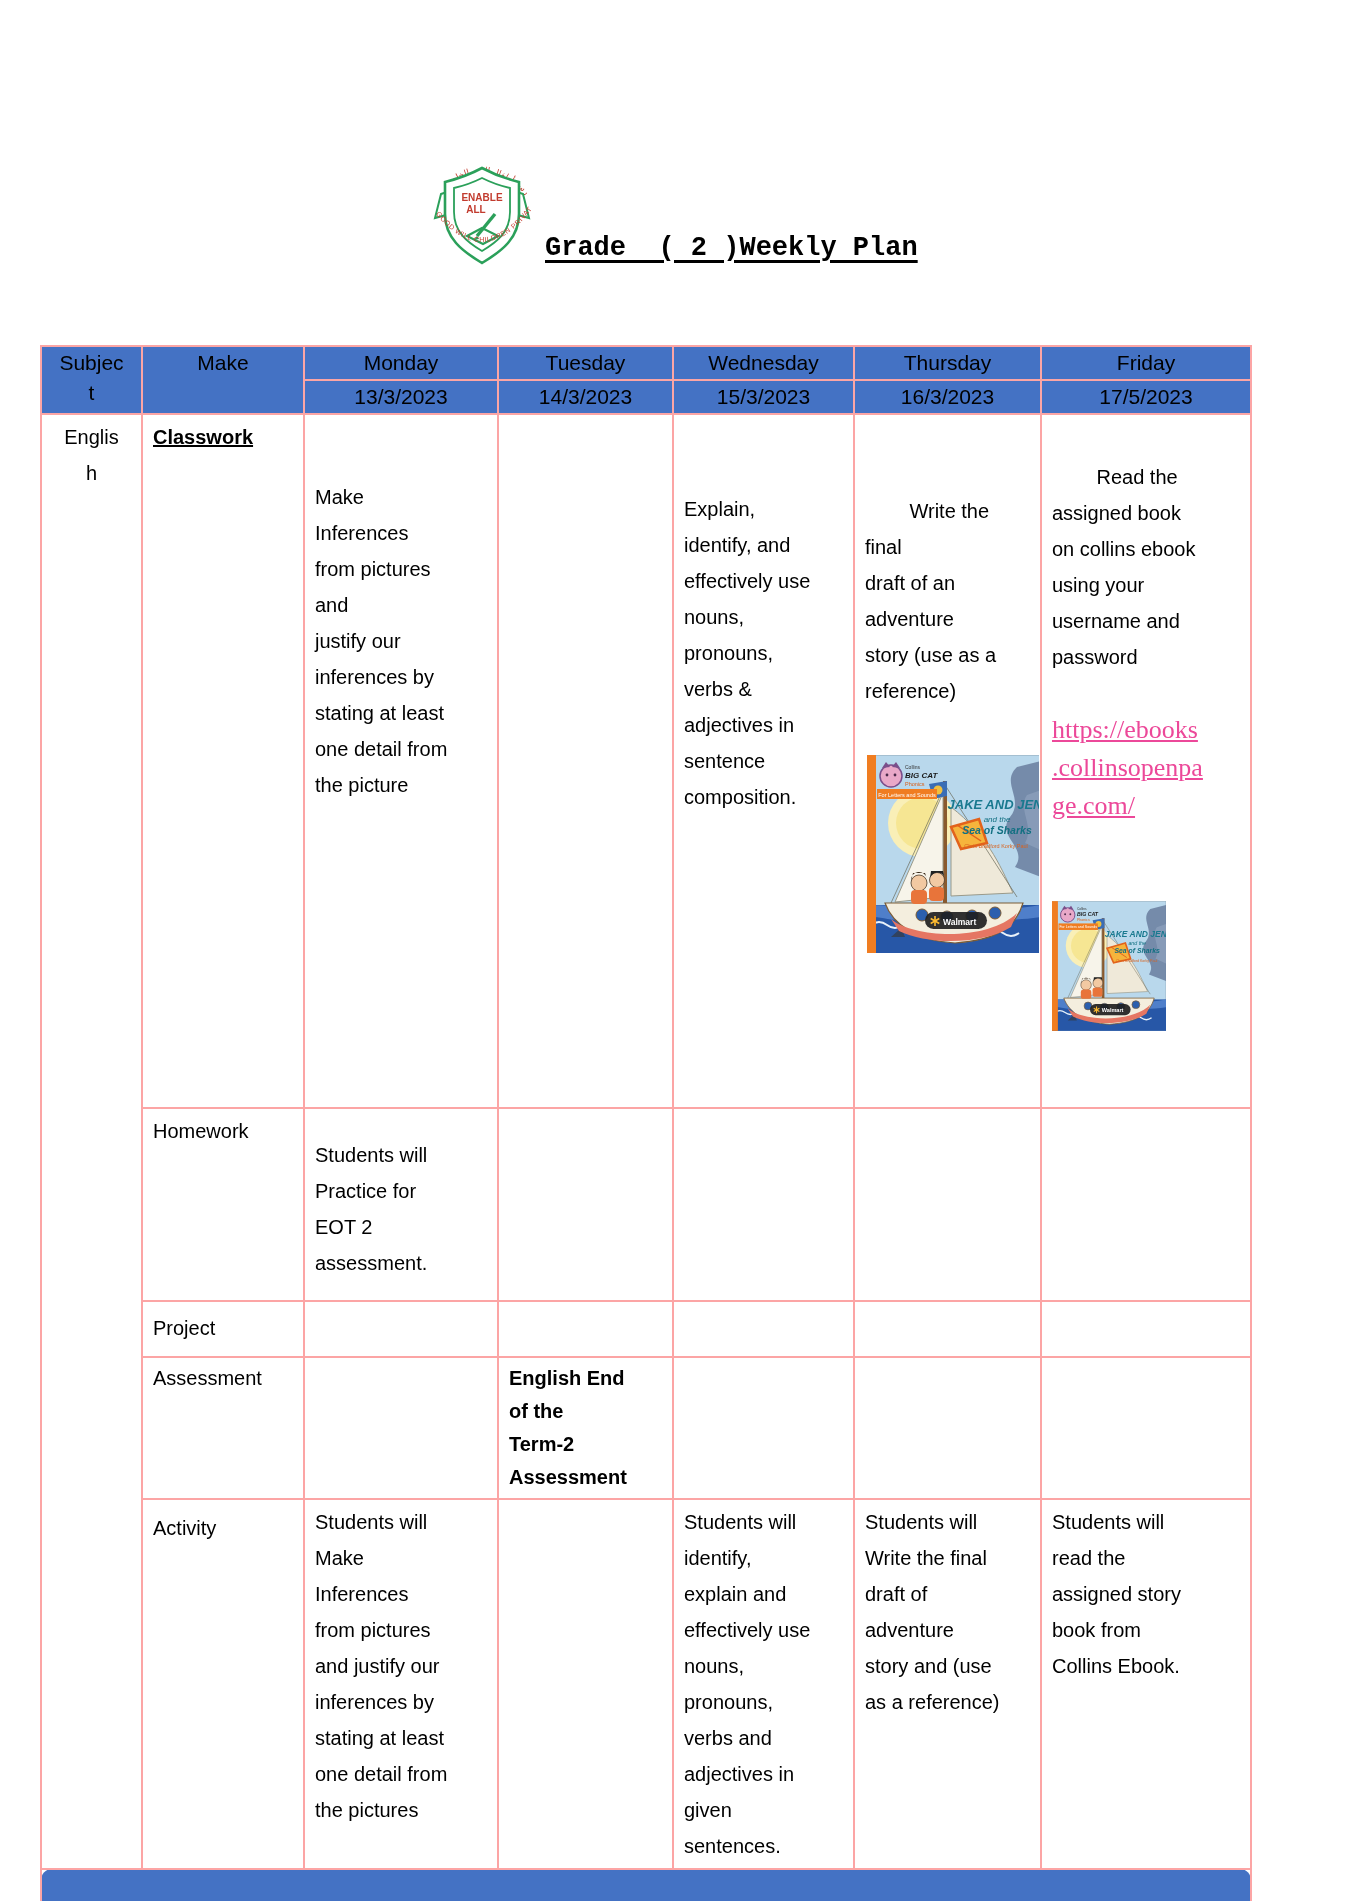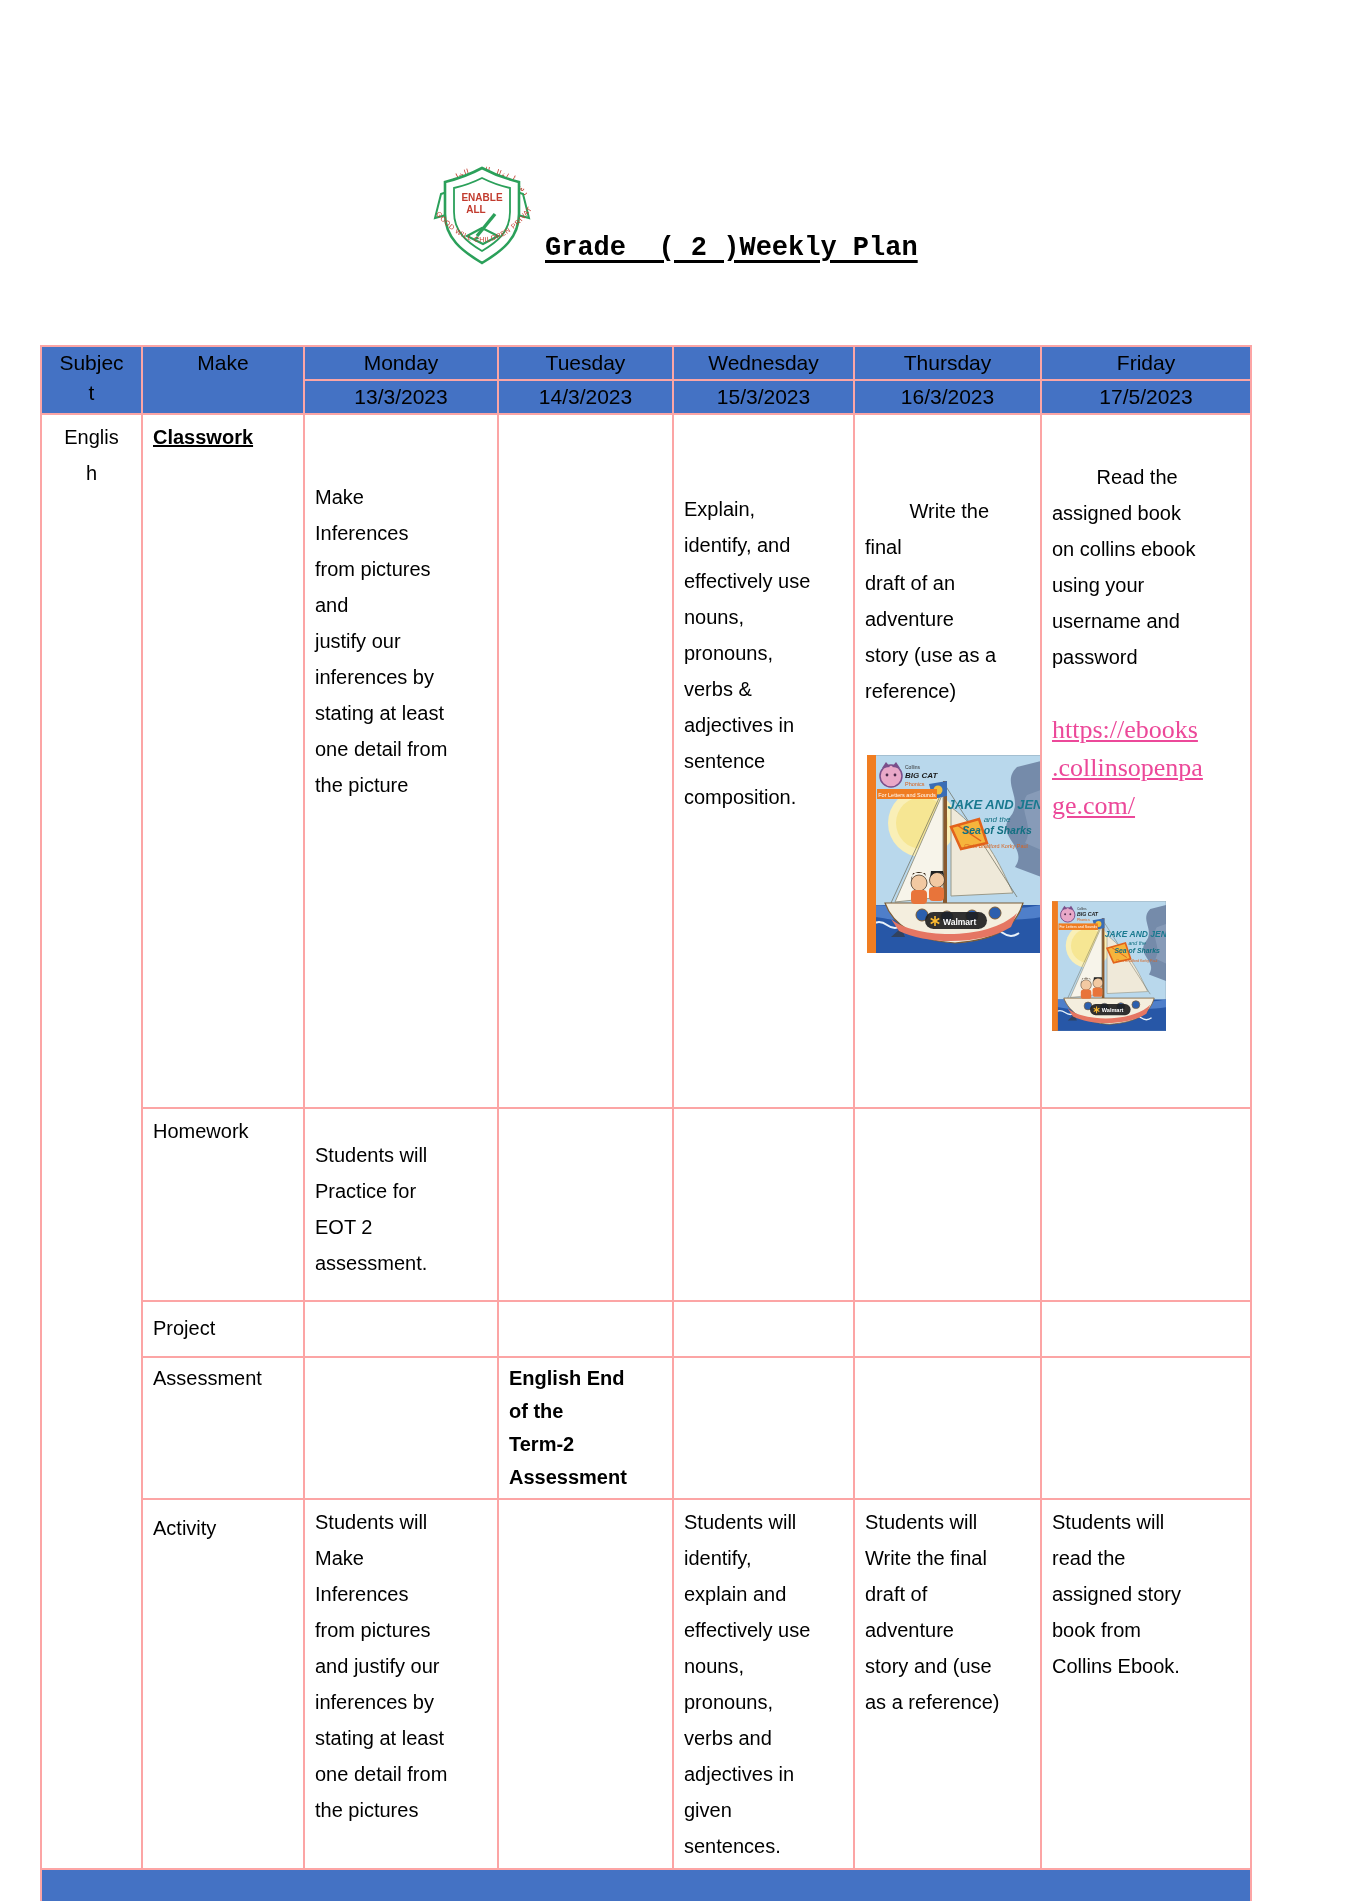--- a/index.html
+++ b/index.html
@@ -9,21 +9,21 @@
   #logo{position:absolute;left:417px;top:148px;width:130px;height:122px;}
   #doc-title{position:absolute;left:545px;top:233px;font-size:27px;font-weight:bold;
              white-space:pre;text-decoration:underline;text-decoration-thickness:3px;
              text-underline-offset:5px;letter-spacing:0px;font-family:Liberation Mono, monospace;}
   
   table.plan{position:absolute;left:40px;top:345px;width:1210px;border-collapse:collapse;
              table-layout:fixed;}
   table.plan th,table.plan td{border:2px solid #fca5a5;vertical-align:top;overflow:hidden;}
   table.plan th{background:#4472C4;font-weight:normal;font-size:21px;line-height:30px;
                 text-align:center;padding:1px 2px;white-space:pre-line;}
-  table.plan td{font-size:20px;line-height:36px;padding:4px 10px;white-space:pre-wrap;}
+  table.plan td{font-size:20px;line-height:36px;padding:4px 10px;white-space:pre-wrap;border-radius:11px;}
   td.subject-cell{text-align:center;white-space:pre-line;line-height:34px;padding-top:8px;}
   td.lbl{line-height:33px;padding-top:6px;}
   td.lbl-bold{font-weight:bold;text-align:left;padding-left:12px;padding-top:6px;line-height:33px;text-decoration:underline;}
   td.act{line-height:33px;padding-top:10px;}
   td.divider{background:#4472C4;padding:0;}
   a.ebook-link{display:block;font-family:"Liberation Serif",serif;font-size:26px;
                line-height:38px;color:#ec4899;text-decoration:underline;white-space:pre-line;}
   svg.book-lg{display:block;width:174px;height:198px;margin-top:10px;margin-left:2px;}
   svg.book-sm{display:block;width:114px;height:130px;margin-top:4px;margin-left:0px;}
 </style>

